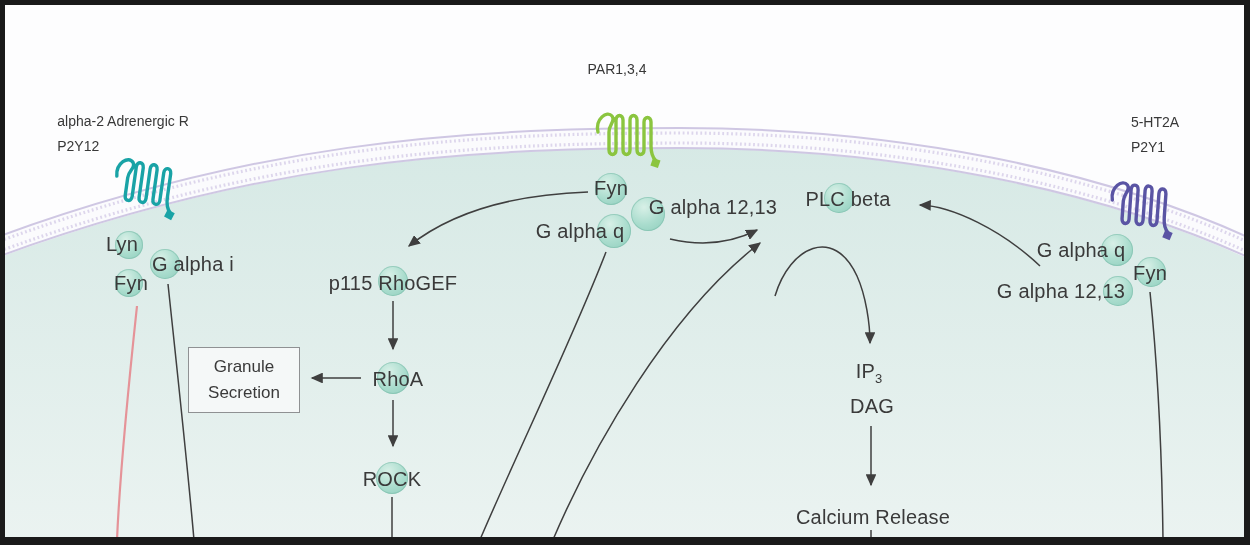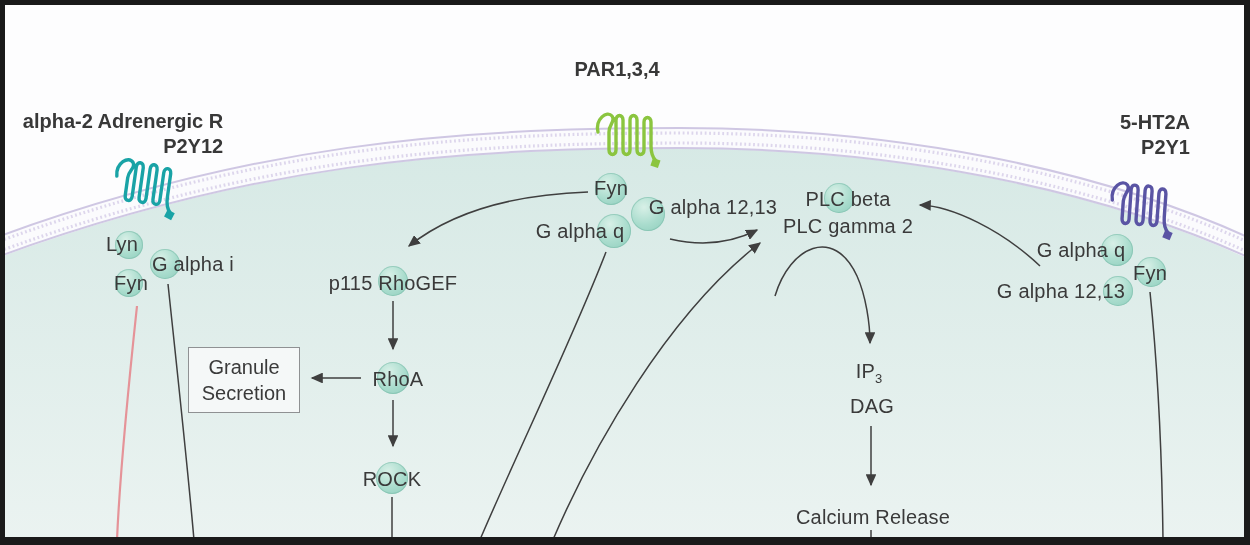--- a/index.html
+++ b/index.html
@@ -15,27 +15,27 @@
     background:radial-gradient(circle at 38% 30%, var(--node-highlight,#d8f0e7) 0%, var(--node-fill,#a9dccd) 55%, #8ecdbc 100%);
     box-shadow:inset 0 0 0 1px rgba(120,185,168,.55);
   }
   .nlabel{
     position:absolute;transform:translate(-50%,-50%);z-index:3;
     font-size:20px;white-space:nowrap;letter-spacing:.2px;color:#3a3a3a;
   }
   .nlabel sub{font-size:13px;}
   .hdr{
     position:absolute;transform:translate(-50%,-50%);z-index:3;
-    font-size:20px;line-height:25px;text-align:right;white-space:nowrap;color:#383838;font-weight:bold;
+    font-size:14px;line-height:25px;text-align:left;white-space:nowrap;color:#383838;
   }
   .pbox{
     position:absolute;left:188px;top:347px;width:110px;height:64px;z-index:2;
     background:#f5f8f8;border:1.5px solid #8f9193;
     display:flex;flex-direction:column;align-items:center;justify-content:center;
-    font-size:20px;line-height:26px;text-align:center;
+    font-size:17px;line-height:26px;text-align:center;
   }
   .frame{position:absolute;background:#1a1a1a;z-index:9;}
   .frame.t{left:0;top:0;width:1250px;height:5px;}
   .frame.b{left:0;bottom:0;width:1250px;height:8px;}
   .frame.l{left:0;top:0;width:5px;height:545px;}
   .frame.r{right:0;top:0;width:6px;height:545px;}
 </style>
 </head>
 <body>
 
@@ -123,21 +123,20 @@
   <div class="nlabel" style="left:122px;top:244px;">Lyn</div>
   <div class="nlabel" style="left:131px;top:283px;">Fyn</div>
   <div class="nlabel" style="left:193px;top:264px;">G alpha i</div>
   <div class="nlabel" style="left:393px;top:283px;">p115 RhoGEF</div>
   <div class="nlabel" style="left:398px;top:379px;">RhoA</div>
   <div class="nlabel" style="left:392px;top:479px;">ROCK</div>
   <div class="nlabel" style="left:611px;top:188px;">Fyn</div>
   <div class="nlabel" style="left:713px;top:207px;">G alpha 12,13</div>
   <div class="nlabel" style="left:580px;top:231px;">G alpha q</div>
   <div class="nlabel" style="left:848px;top:199px;">PLC beta</div>
-  <div class="nlabel" style="left:848px;top:226px;">PLC gamma 2</div>
   <div class="nlabel" style="left:869px;top:373px;">
     <span>IP</span><sub>3</sub>
   </div>
   <div class="nlabel" style="left:872px;top:406px;">DAG</div>
   <div class="nlabel" style="left:873px;top:517px;text-align:right;">Calcium Release</div>
   <div class="nlabel" style="left:1081px;top:250px;">G alpha q</div>
   <div class="nlabel" style="left:1150px;top:273px;">Fyn</div>
   <div class="nlabel" style="left:1061px;top:291px;">G alpha 12,13</div>
 
   <div class="pbox">

